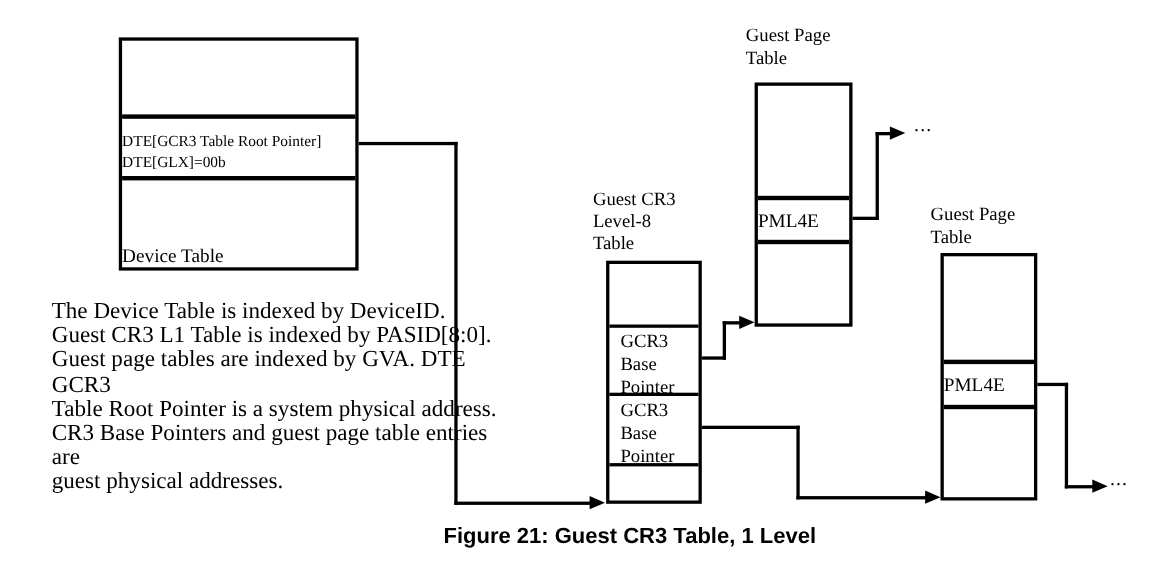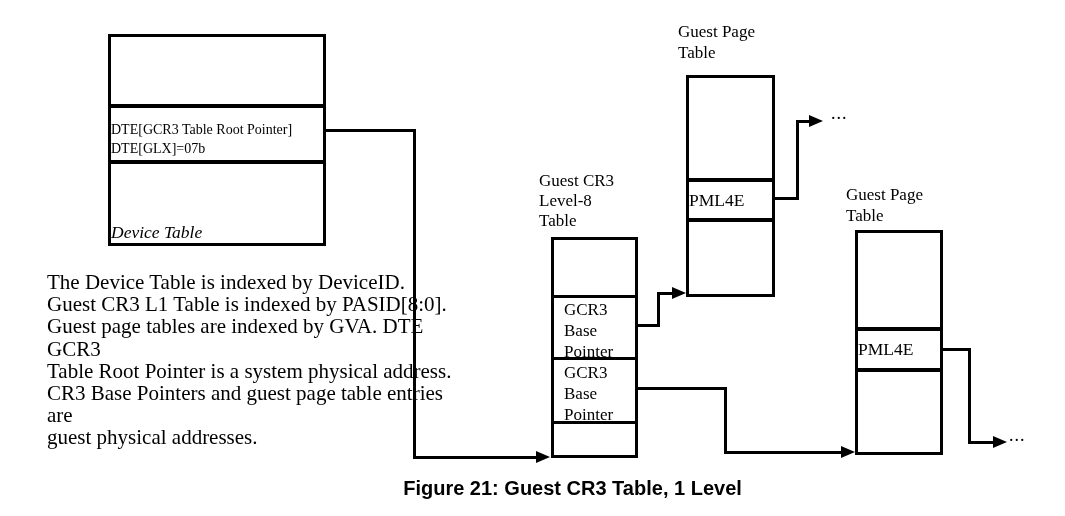--- a/index.html
+++ b/index.html
@@ -32,22 +32,22 @@
 </style>
 </head>
 <body>
 
 <div id="stage">
 
   <div class="box" style="left:108px;top:34px;width:218px;height:212px;"></div>
   <div class="hdiv thick" style="left:111px;top:104px;width:212px;"></div>
   <div class="hdiv thick" style="left:111px;top:160px;width:212px;"></div>
   <div class="txt center dte" style="left:111px;top:121px;width:212px;">DTE[GCR3 Table Root Pointer]
-DTE[GLX]=07b</div>
-  <div class="txt center" style="left:111px;top:222px;width:244px;font-size:17.5px;font-style:italic;">Device Table</div>
+DTE[GLX]=00b</div>
+  <div class="txt center" style="left:111px;top:222px;width:244px;font-size:17.5px;">Device Table</div>
 
   <div class="txt notes" style="left:47px;top:271px;width:420px;">The Device Table is indexed by DeviceID.
 Guest CR3 L1 Table is indexed by PASID[8:0].
 Guest page tables are indexed by GVA. DTE GCR3
 Table Root Pointer is a system physical address.
 CR3 Base Pointers and guest page table entries are
 guest physical addresses.</div>
 
   <div class="txt center label" style="left:539px;top:171px;width:115px;line-height:20px;">Guest CR3
 Level-8

